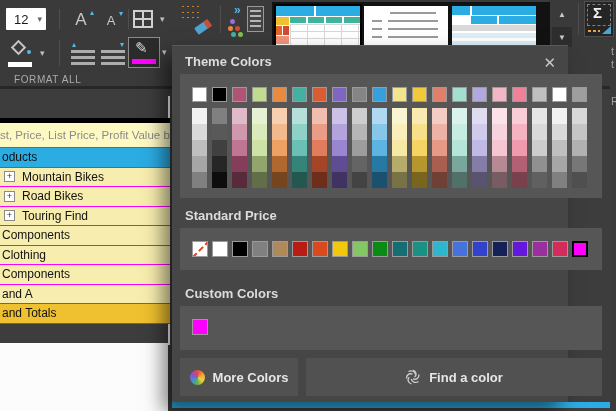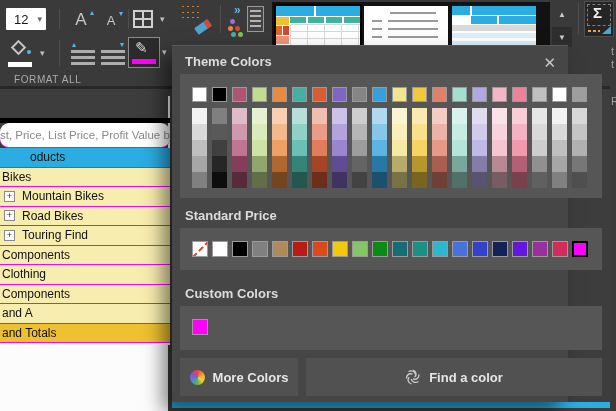--- a/index.html
+++ b/index.html
@@ -83,22 +83,22 @@
   #sigma-btn .sg{position:absolute;left:8px;top:2px;color:#F2F2F2;font-size:15px;font-weight:bold;}
   #sigma-btn .orange{position:absolute;left:3px;bottom:4px;width:12px;height:2px;
      background:repeating-linear-gradient(90deg,#E8A33D 0 3px,transparent 3px 5px);}
   #sigma-btn .tri{position:absolute;right:2px;bottom:2px;width:0;height:0;
      border-left:9px solid transparent;border-bottom:8px solid #4FA3D1;}
   #format-all{position:absolute;left:14px;top:74px;font-size:10px;color:#ABABAB;letter-spacing:0.6px;}
   
   #white-line{position:absolute;left:168px;top:96px;width:2px;height:249px;background:#FFFFFF;}
   #black-band{position:absolute;left:0;top:118px;width:170px;height:5px;background:#000;}
   #matrix{position:absolute;left:0;top:123px;width:170px;}
-  #matrix .hrow{height:24px;background:#ffffff;border-bottom:1px solid #FF00FF;
-     font-size:11.5px;color:#8A8A8A;display:flex;align-items:center;white-space:nowrap;overflow:hidden;border-radius:9px;}
+  #matrix .hrow{height:24px;background:#fef9c3;border-bottom:1px solid #FF00FF;
+     font-size:11.5px;color:#8A8A8A;display:flex;align-items:center;white-space:nowrap;overflow:hidden;}
   .mrow{height:18.5px;border-bottom:1px solid #FF00FF;display:flex;align-items:center;
      font-size:12px;color:#121212;white-space:nowrap;overflow:hidden;}
   .mrow .lbl{padding-left:2px;}
   .expander{width:9px;height:9px;background:#FFF;border:1px solid #8A8A8A;box-sizing:content-box;
      font-size:9px;line-height:8px;text-align:center;color:#333;margin:0 5px 0 4px;flex:0 0 auto;}
   #below-table{position:absolute;left:0;top:343px;width:168px;height:68px;background:#FCFCFC;}
   
   #blue-strip{position:absolute;left:172px;top:402px;width:444px;height:6px;}
   #right-strip{position:absolute;left:610px;top:45px;width:6px;height:366px;background:#3A3A3A;
      overflow:hidden;font-size:11px;color:#9E9E9E;}
@@ -242,25 +242,22 @@
     </div>
     <span class="mini-caret" style="left:162px;top:47px;">▾</span>
     <div id="format-all">FORMAT ALL</div>
   </div>
 
   <div id="white-line"></div>
   <div id="black-band"></div>
   <div id="matrix">
     <div class="hrow" style="border-bottom-color: rgb(255, 0, 255);">st, Price, List Price, Profit Value b</div>
     <div id="matrix-rows">
-        <div class="mrow" style="background: rgb(43, 172, 227); border-bottom-color: rgb(255, 0, 255); padding-left: 28px;">
+        <div class="mrow" style="background: rgb(43, 172, 227); border-bottom-color: rgb(255, 0, 255);">
           <span class="lbl">oducts</span>
-        </div>
-        <div class="mrow" style="background: rgb(247, 237, 174); border-bottom-color: rgb(255, 0, 255);">
-          <span class="lbl">Bikes</span>
         </div>
         <div class="mrow" style="background: rgb(247, 237, 174); border-bottom-color: rgb(255, 0, 255);">
           <span class="expander">+</span>
           <span class="lbl">Mountain Bikes</span>
         </div>
         <div class="mrow" style="background: rgb(247, 237, 174); border-bottom-color: rgb(255, 0, 255);">
           <span class="expander">+</span>
           <span class="lbl">Road Bikes</span>
         </div>
         <div class="mrow" style="background: rgb(247, 237, 174); border-bottom-color: rgb(255, 0, 255);">

